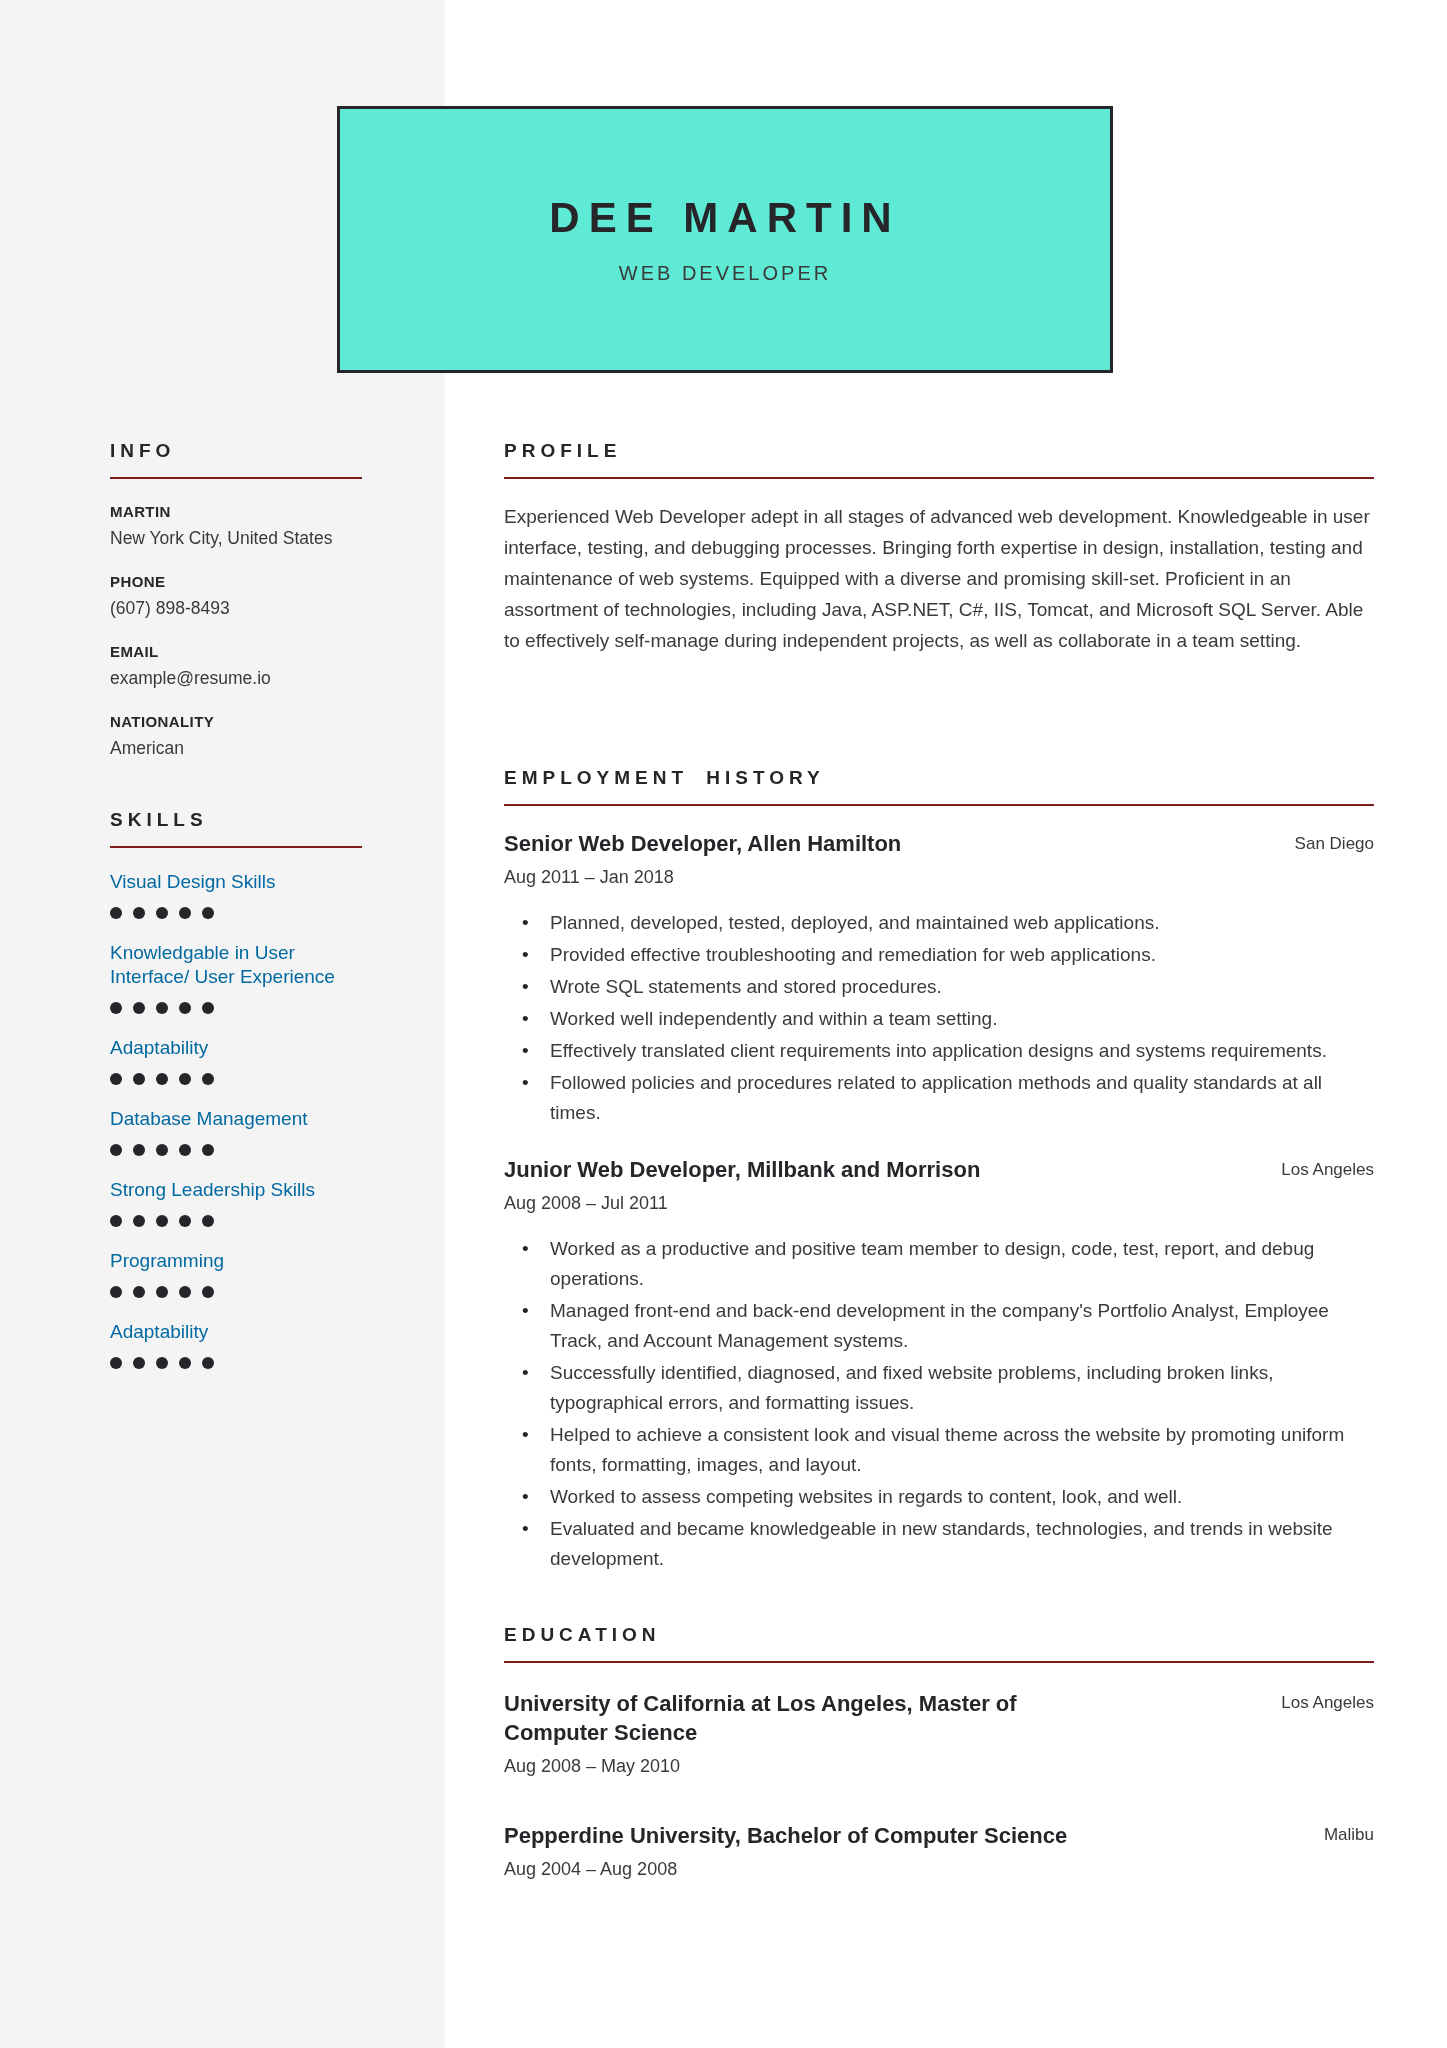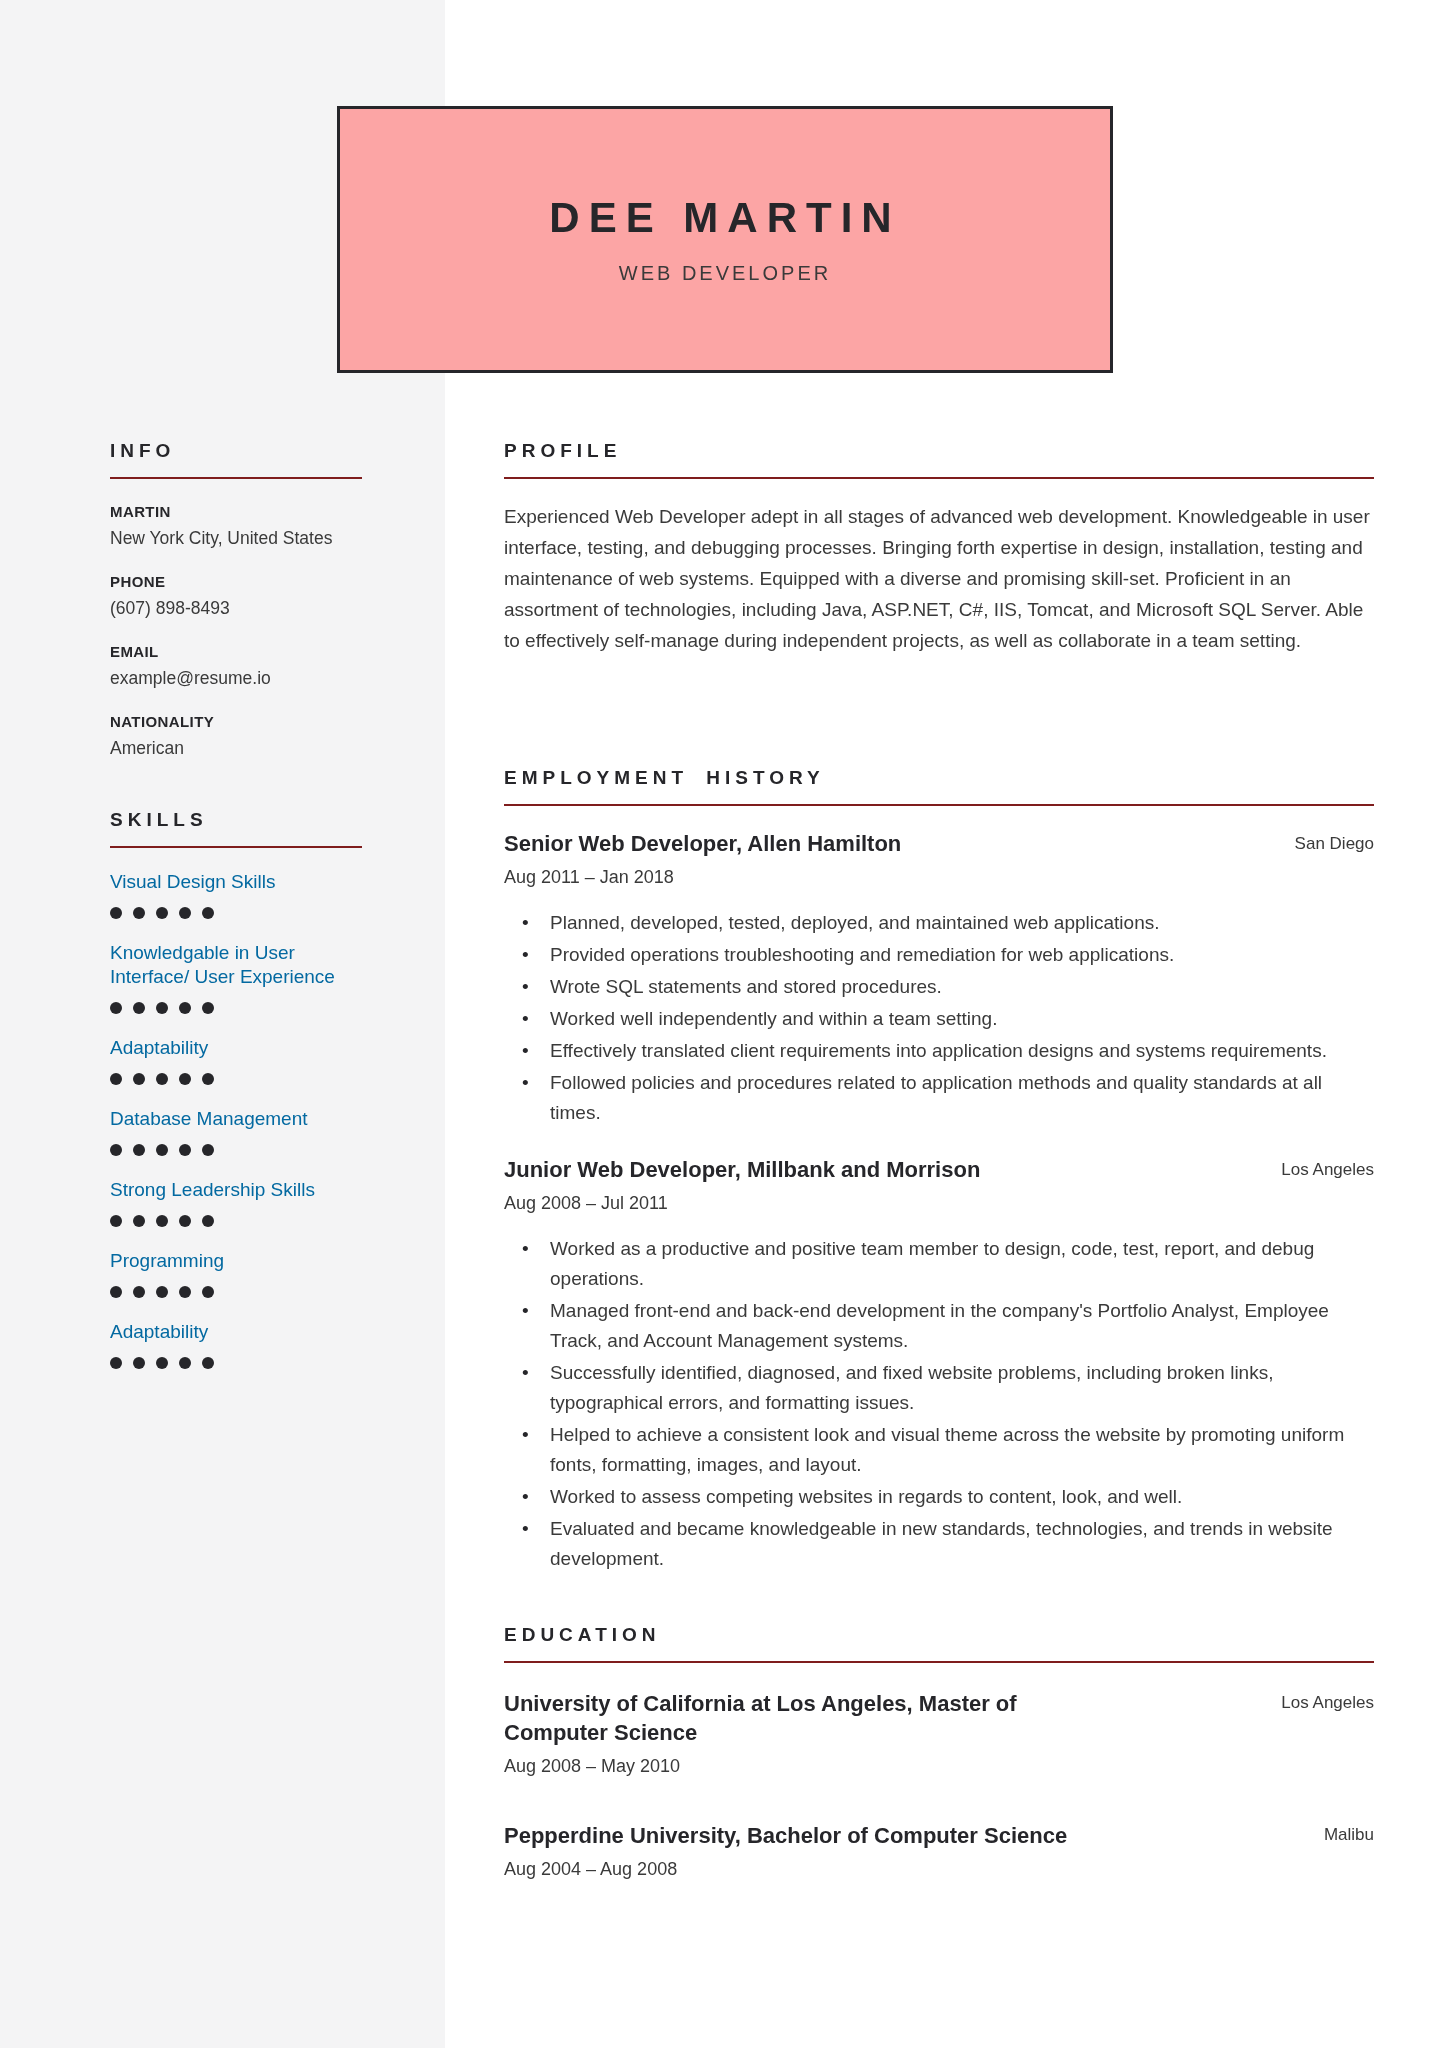--- a/index.html
+++ b/index.html
@@ -5,21 +5,21 @@
   html,body { margin:0; padding:0; background:#ffffff; }
   .page {
     position:relative; width:1447px; height:2048px; overflow:hidden;
     background:#ffffff; font-family:"Liberation Sans", sans-serif;
     color:#3a3a3a;
   }
   .gray-band { position:absolute; left:0; top:0; width:445px; height:2048px; background:#f4f4f5; }
 
   .header-box {
     position:absolute; left:337px; top:106px; width:770px; height:261px;
-    background:#fca5a5; border:3px solid #26262a;
+    background:#5eead4; border:3px solid #26262a;
     display:flex; flex-direction:column; align-items:center; justify-content:center;
   }
   .name { font-size:42px; font-weight:bold; letter-spacing:9px; color:#26262a; white-space:nowrap; }
   .subtitle { margin-top:20px; font-size:20px; letter-spacing:3px; color:#3a3a3a; white-space:nowrap; }
 
   .sidebar { position:absolute; left:110px; top:440px; width:252px; }
   .main    { position:absolute; left:504px; top:440px; width:870px; }
 
   .section-heading {
     font-size:19px; font-weight:bold; letter-spacing:5px; word-spacing:8px;
@@ -173,21 +173,21 @@
       <div class="section-heading">EMPLOYMENT HISTORY</div>
 
       <div class="job">
         <div class="row-header">
           <div class="job-title">Senior Web Developer, Allen Hamilton</div>
           <div class="location">San Diego</div>
         </div>
         <div class="dates">Aug 2011 – Jan 2018</div>
         <ul class="bullets">
           <li>Planned, developed, tested, deployed, and maintained web applications.</li>
-          <li>Provided operations troubleshooting and remediation for web applications.</li>
+          <li>Provided effective troubleshooting and remediation for web applications.</li>
           <li>Wrote SQL statements and stored procedures.</li>
           <li>Worked well independently and within a team setting.</li>
           <li>Effectively translated client requirements into application designs and systems requirements.</li>
           <li>Followed policies and procedures related to application methods and quality standards at all times.</li>
         </ul>
       </div>
 
       <div class="job">
         <div class="row-header">
           <div class="job-title">Junior Web Developer, Millbank and Morrison</div>

